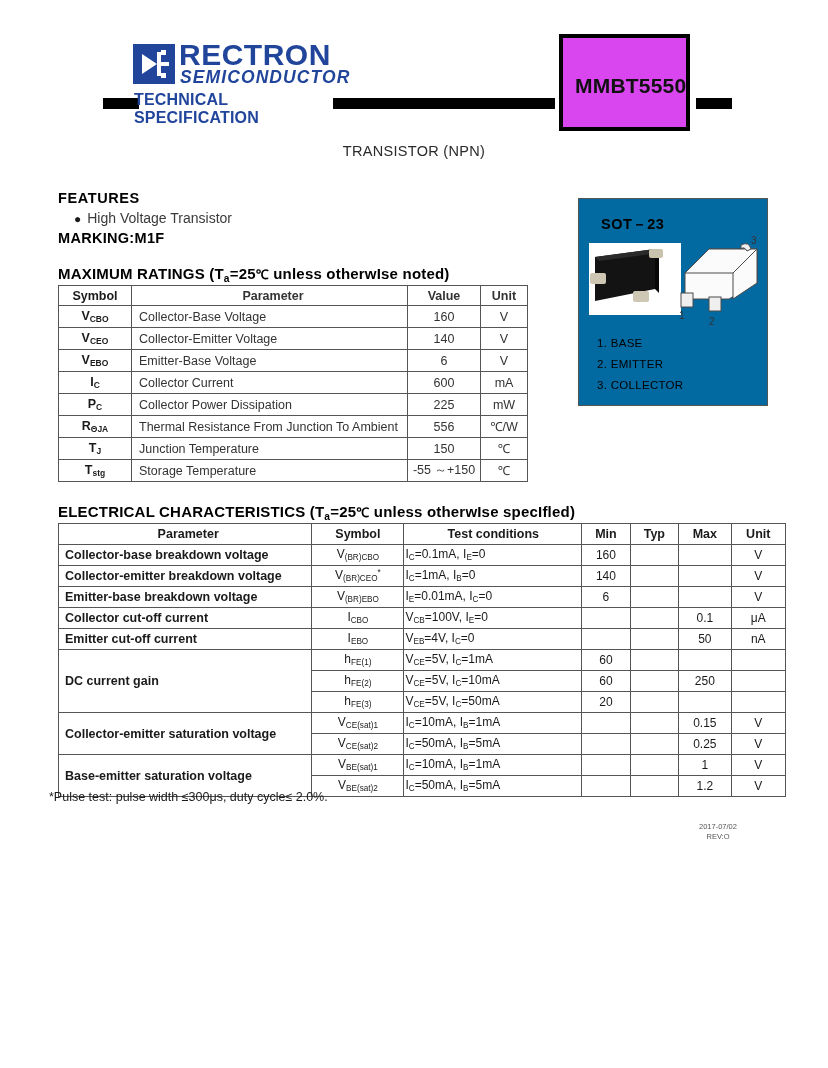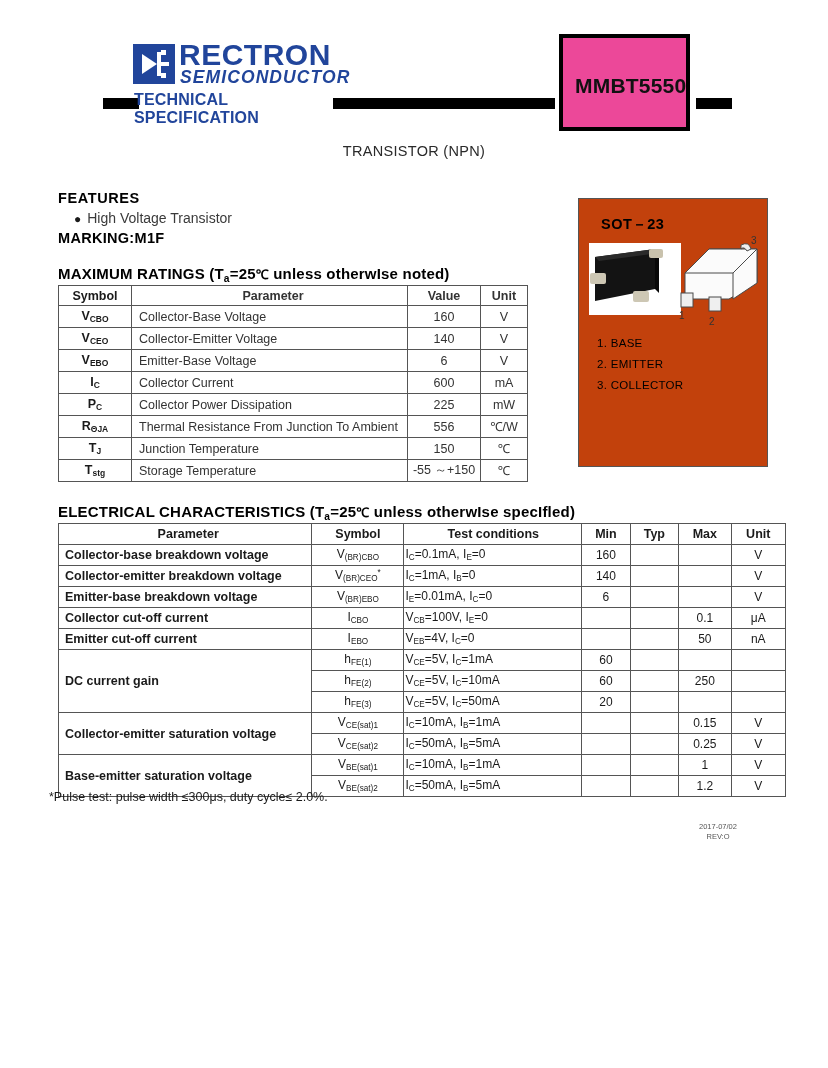--- a/index.html
+++ b/index.html
@@ -97,21 +97,21 @@
     line-height: 18px;
   }
 
   .partbox {
     position: absolute;
     left: 559px;
     top: 6px;
     width: 131px;
     height: 97px;
     border: 4px solid #000000;
-    background: #ec4899;
+    background: #d946ef;
     box-sizing: border-box;
   }
   .partbox-text {
     position: absolute;
     left: 12px;
     top: 36px;
     font-size: 21px;
     font-weight: bold;
     letter-spacing: 0.2px;
     color: #111111;
@@ -277,24 +277,24 @@
     line-height: 10px;
     width: 60px;
   }
 
   
   .pkgbox {
     position: absolute;
     left: 578px;
     top: 198px;
     width: 190px;
-    height: 269px;
+    height: 208px;
     border: 1px solid #555555;
     box-sizing: border-box;
-    background: #c2410c;
+    background: #0369a1;
   }
   .pkg-title {
     position: absolute;
     left: 22px;
     top: 16px;
     font-size: 14.5px;
     font-weight: bold;
     letter-spacing: 0.5px;
   }
   .pkg-photo {

